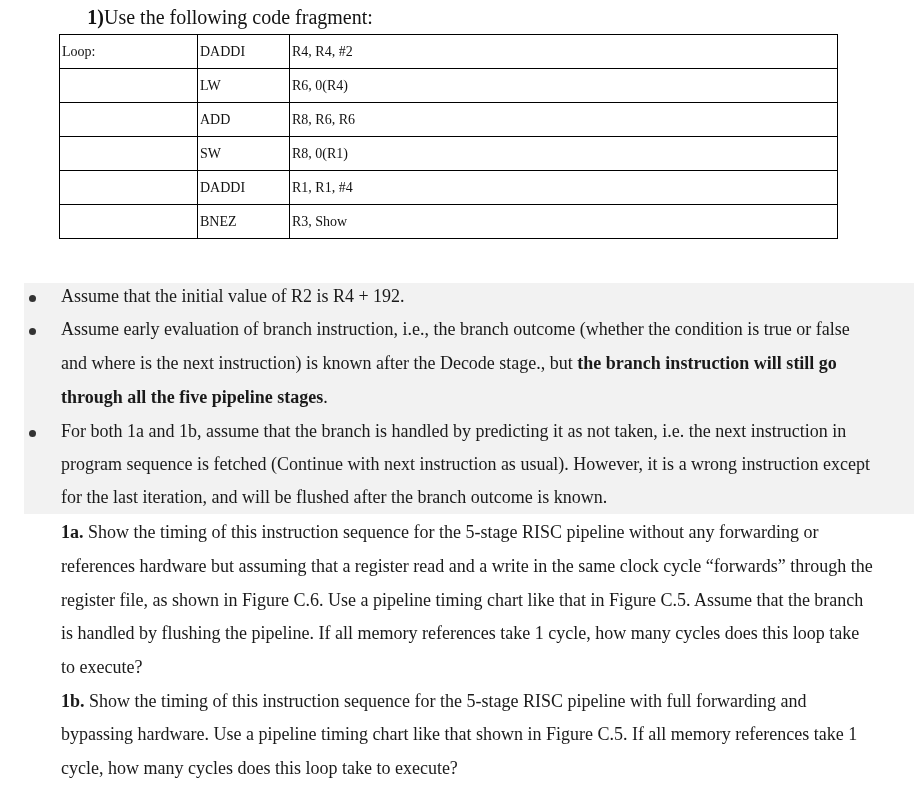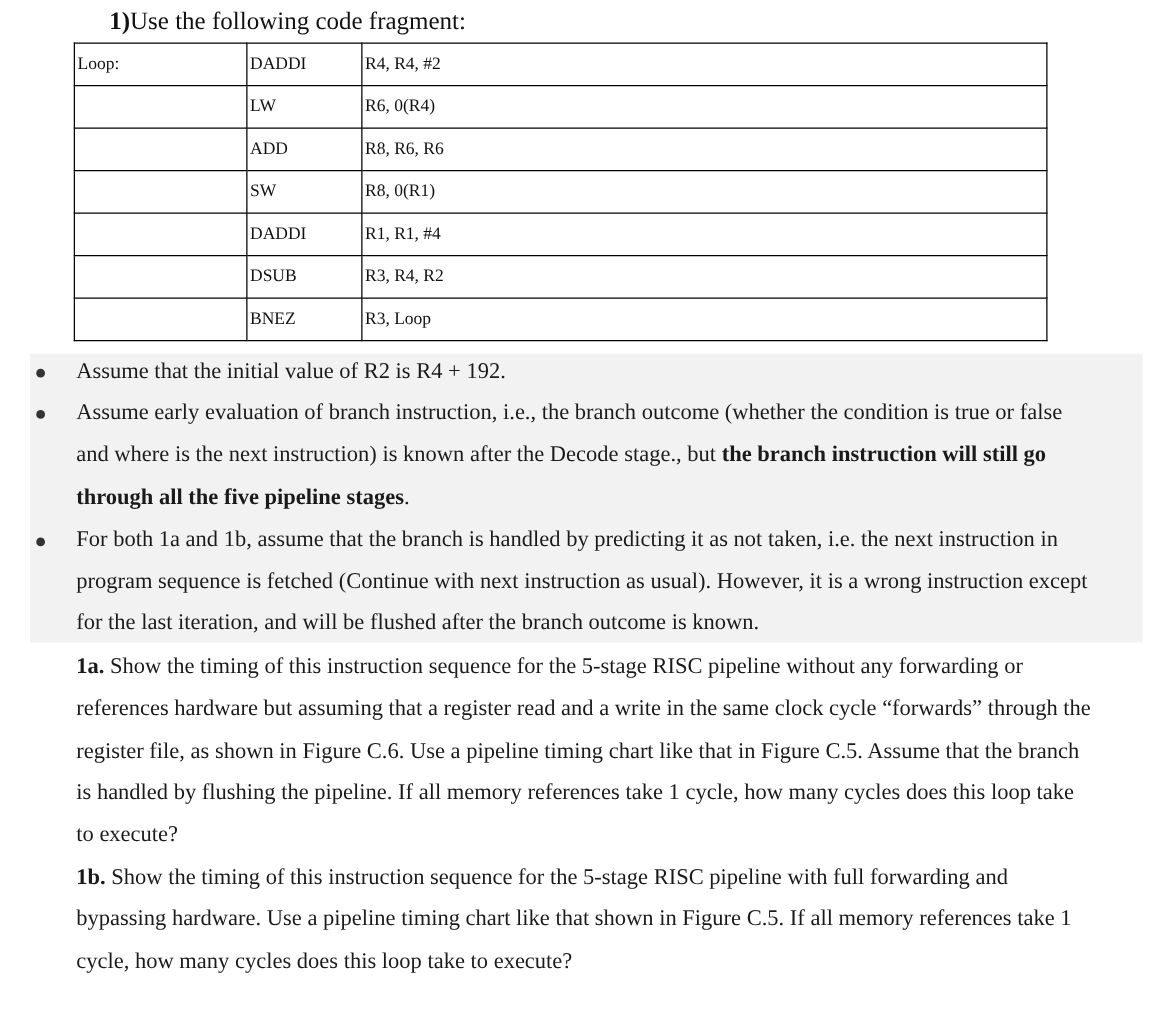--- a/index.html
+++ b/index.html
@@ -67,27 +67,22 @@
       <td class="c1">SW</td>
       <td>R8, 0(R1)</td>
     </tr>
     <tr>
       <td class="c0"></td>
       <td class="c1">DADDI</td>
       <td>R1, R1, #4</td>
     </tr>
     <tr>
       <td class="c0"></td>
-      <td class="c1">DSUB</td>
-      <td>R3, R4, R2</td>
-    </tr>
-    <tr>
-      <td class="c0"></td>
       <td class="c1">BNEZ</td>
-      <td>R3, Loop</td>
+      <td>R3, Show</td>
     </tr>
   </tbody>
 </table>
 
 <div class="graybox"></div>
 
 <span class="bullet" style="top:295px"></span>
 <div class="line" style="top:286px">Assume that the initial value of R2 is R4 + 192.</div>
 
 <span class="bullet" style="top:328px"></span>

